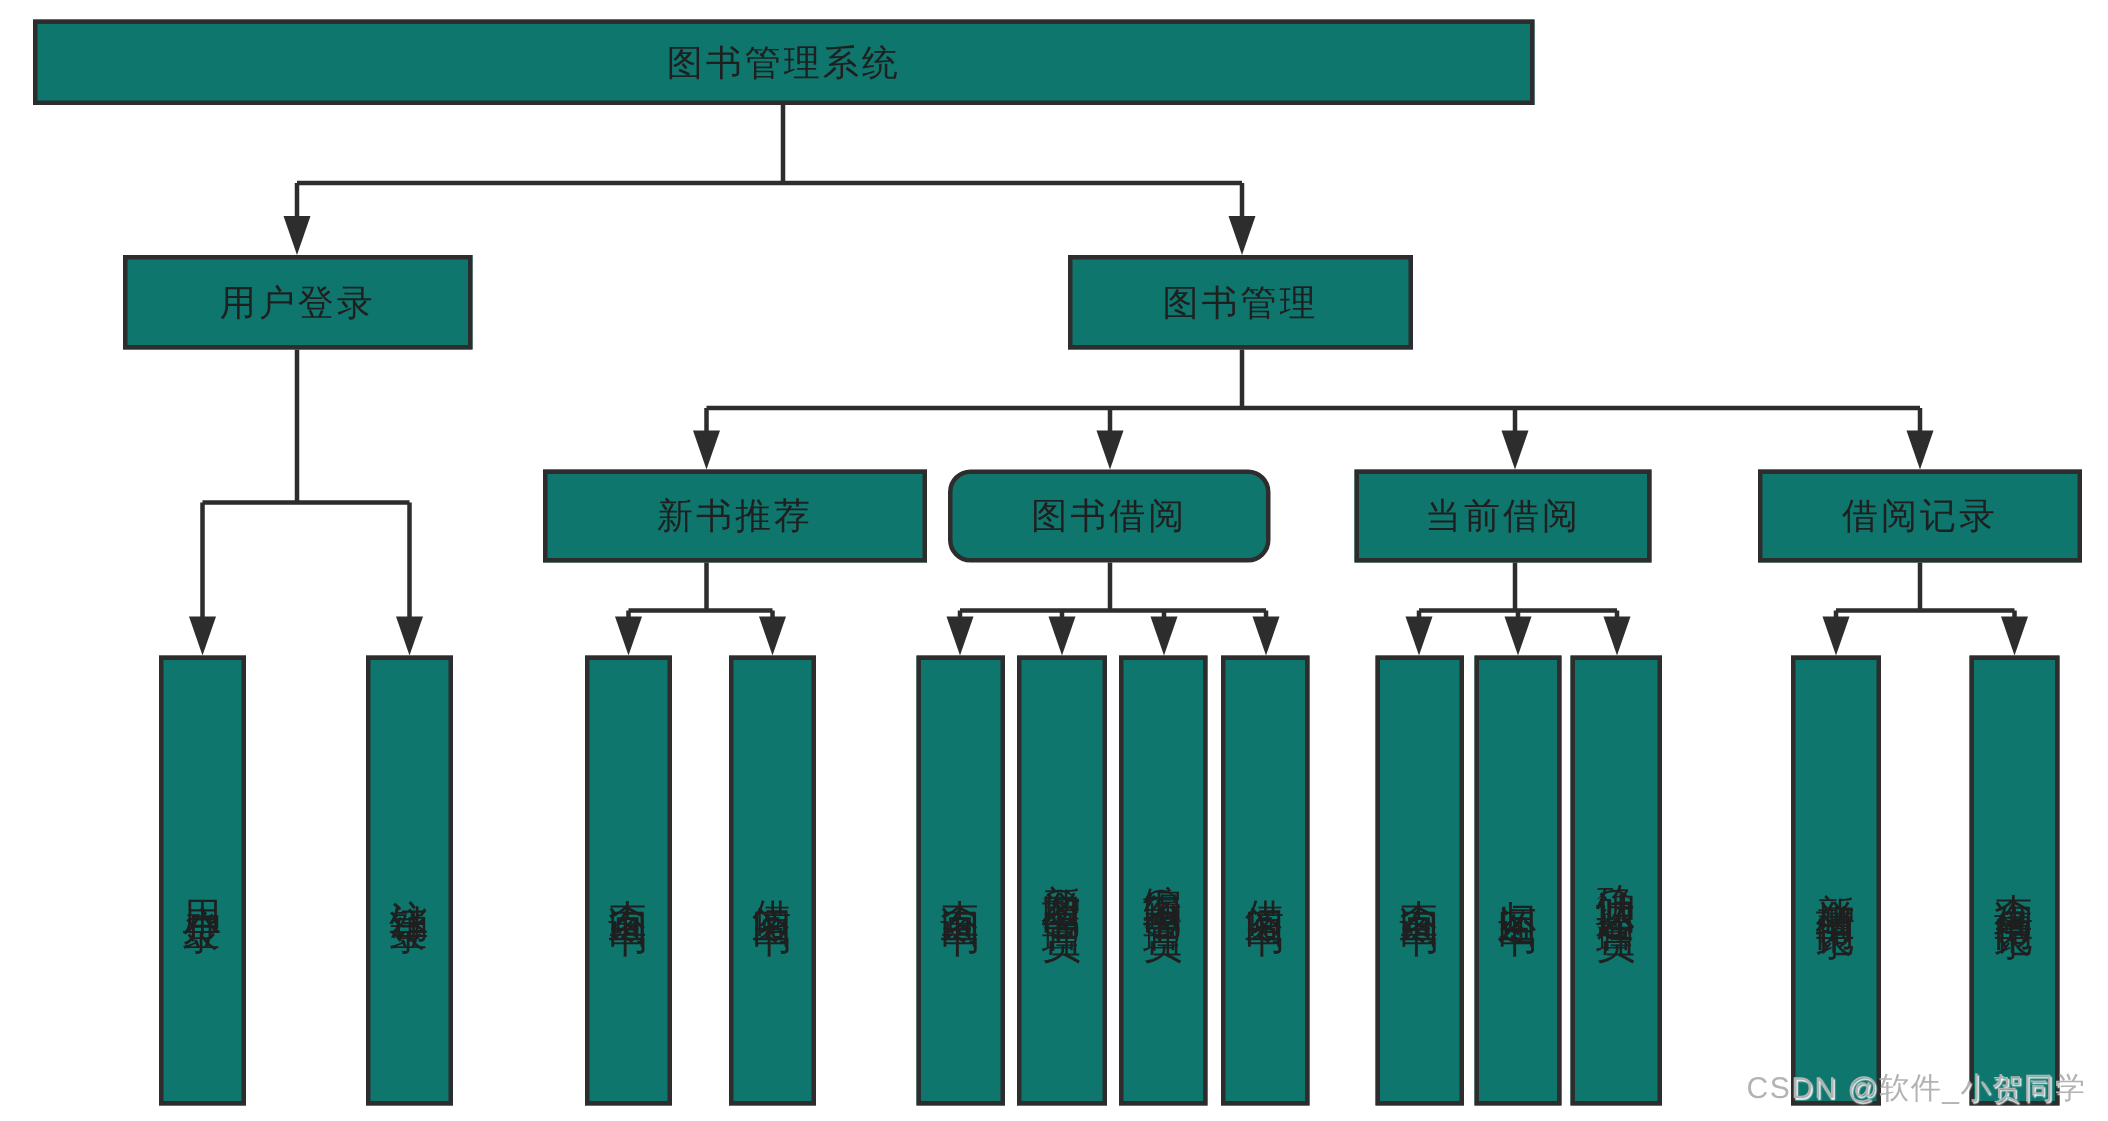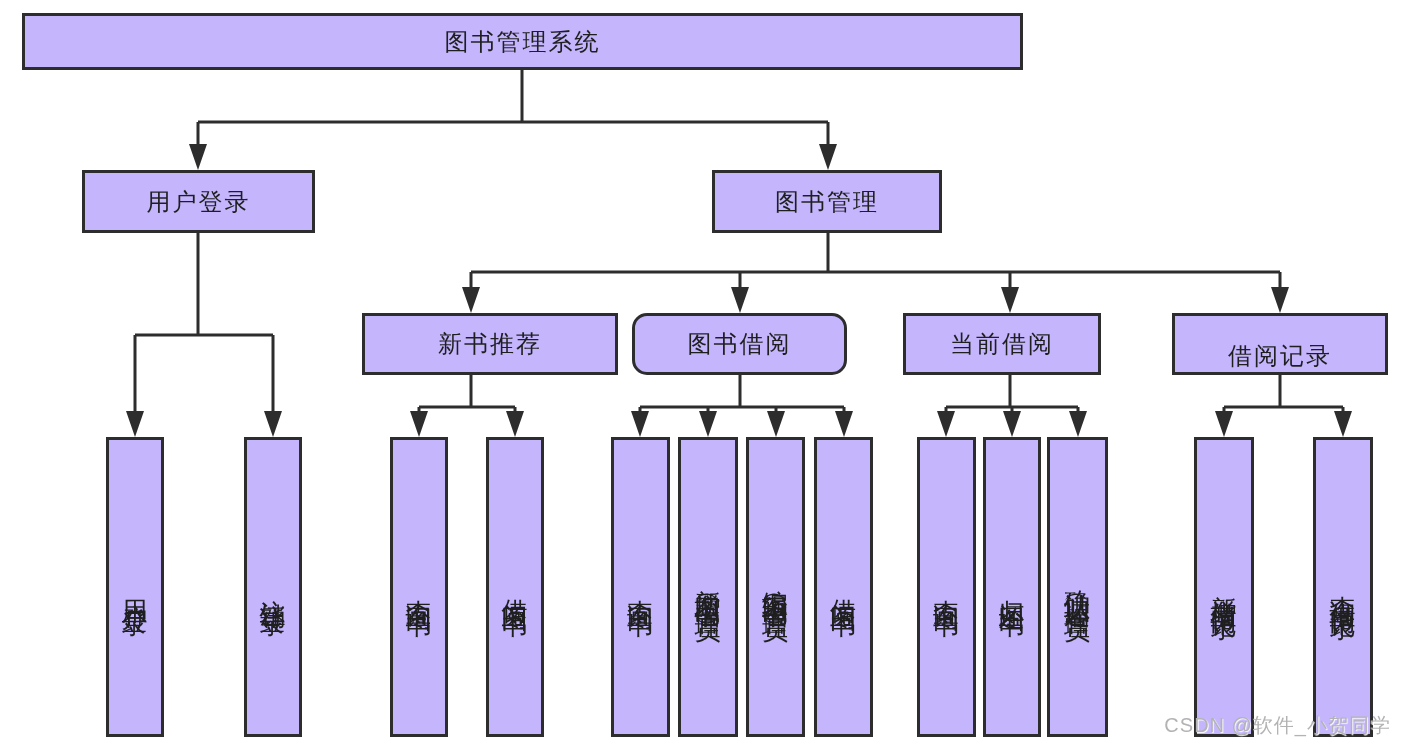--- a/index.html
+++ b/index.html
@@ -14,21 +14,21 @@
     width:1405px;height:747px;
     background:var(--bg);
     font-family:"Liberation Sans","DejaVu Sans",sans-serif;
     overflow:hidden;
   }
   .stage svg{position:absolute;left:0;top:0;width:1405px;height:747px;}
   .box{
     position:absolute;
     box-sizing:border-box;
     border:3px solid var(--line);
-    background:#c4b5fd;
+    background:#0f766e;
     display:flex;
     align-items:center;
     justify-content:center;
   }
   .box.h span{
     font-size:24px;
     color:var(--text);
     letter-spacing:2px;
     white-space:nowrap;
   }
@@ -100,21 +100,21 @@
 
   <div class="box h" style="left:362px;top:313px;width:256px;height:62px;">
     <span>新书推荐</span>
   </div>
   <div class="box h" style="left:632px;top:313px;width:215px;height:62px;border-radius:15px;">
     <span>图书借阅</span>
   </div>
   <div class="box h" style="left:903px;top:313px;width:198px;height:62px;">
     <span>当前借阅</span>
   </div>
-  <div class="box h" style="left:1172px;top:313px;width:216px;height:62px;align-items:flex-end;">
+  <div class="box h" style="left:1172px;top:313px;width:216px;height:62px;">
     <span>借阅记录</span>
   </div>
 
   <div class="box v" style="left:106px;top:437px;width:58px;height:300px;">
     <span class="vt">用户登录</span>
   </div>
   <div class="box v" style="left:244px;top:437px;width:58px;height:300px;">
     <span class="vt">注销登录</span>
   </div>
 

